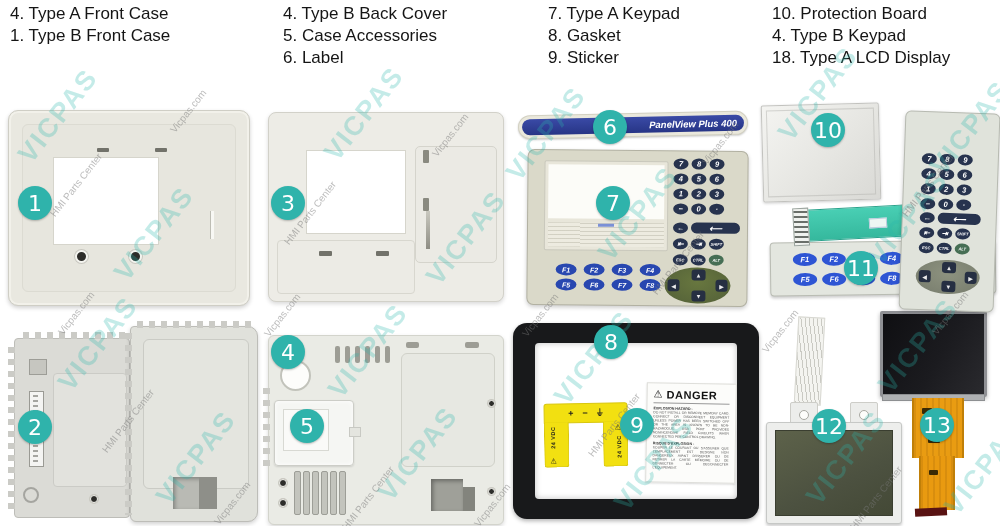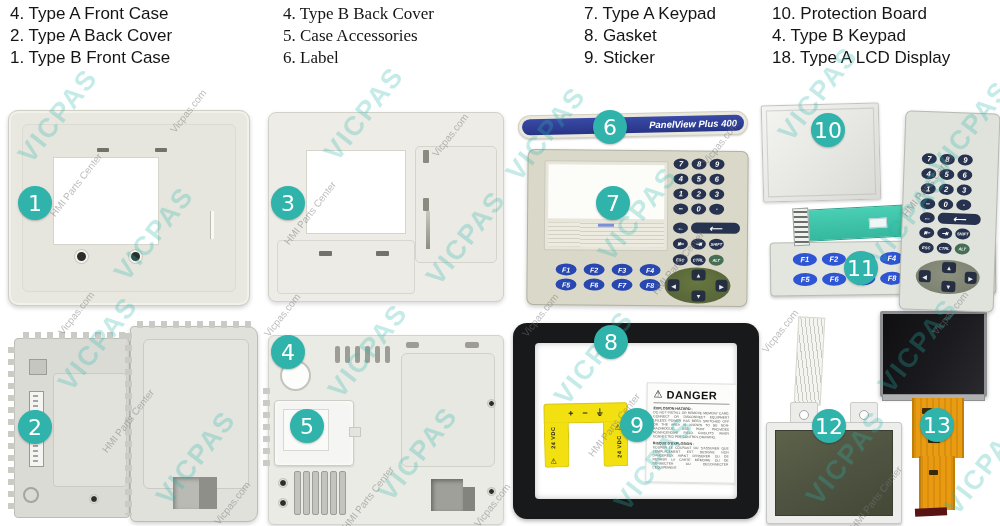--- a/index.html
+++ b/index.html
@@ -152,29 +152,28 @@
   .wm-t{font-size:27px;font-weight:bold;letter-spacing:2px;color:rgba(44,182,174,.28);}
   .wm-g{font-size:10px;color:rgba(120,120,120,.5);}
 </style>
 </head>
 <body>
 
 <div id="canvas">
 
   <div class="legend-col" style="left:10px;">
     <div class="legend-line">4. Type A Front Case</div>
-    <div class="legend-line">2. Type A Back Cover</div>
     <div class="legend-line">1. Type B Front Case</div>
   </div>
-  <div class="legend-col" style="left:283px;font-family:Liberation Serif, serif;">
+  <div class="legend-col" style="left:283px;">
     <div class="legend-line">4. Type B Back Cover</div>
     <div class="legend-line">5. Case Accessories</div>
     <div class="legend-line">6. Label</div>
   </div>
-  <div class="legend-col" style="left:548px;margin-left:36px;">
+  <div class="legend-col" style="left:548px;">
     <div class="legend-line">7. Type A Keypad</div>
     <div class="legend-line">8. Gasket</div>
     <div class="legend-line">9. Sticker</div>
   </div>
   <div class="legend-col" style="left:772px;">
     <div class="legend-line">10. Protection Board</div>
     <div class="legend-line">4. Type B Keypad</div>
     <div class="legend-line">18. Type A LCD Display</div>
   </div>
 

